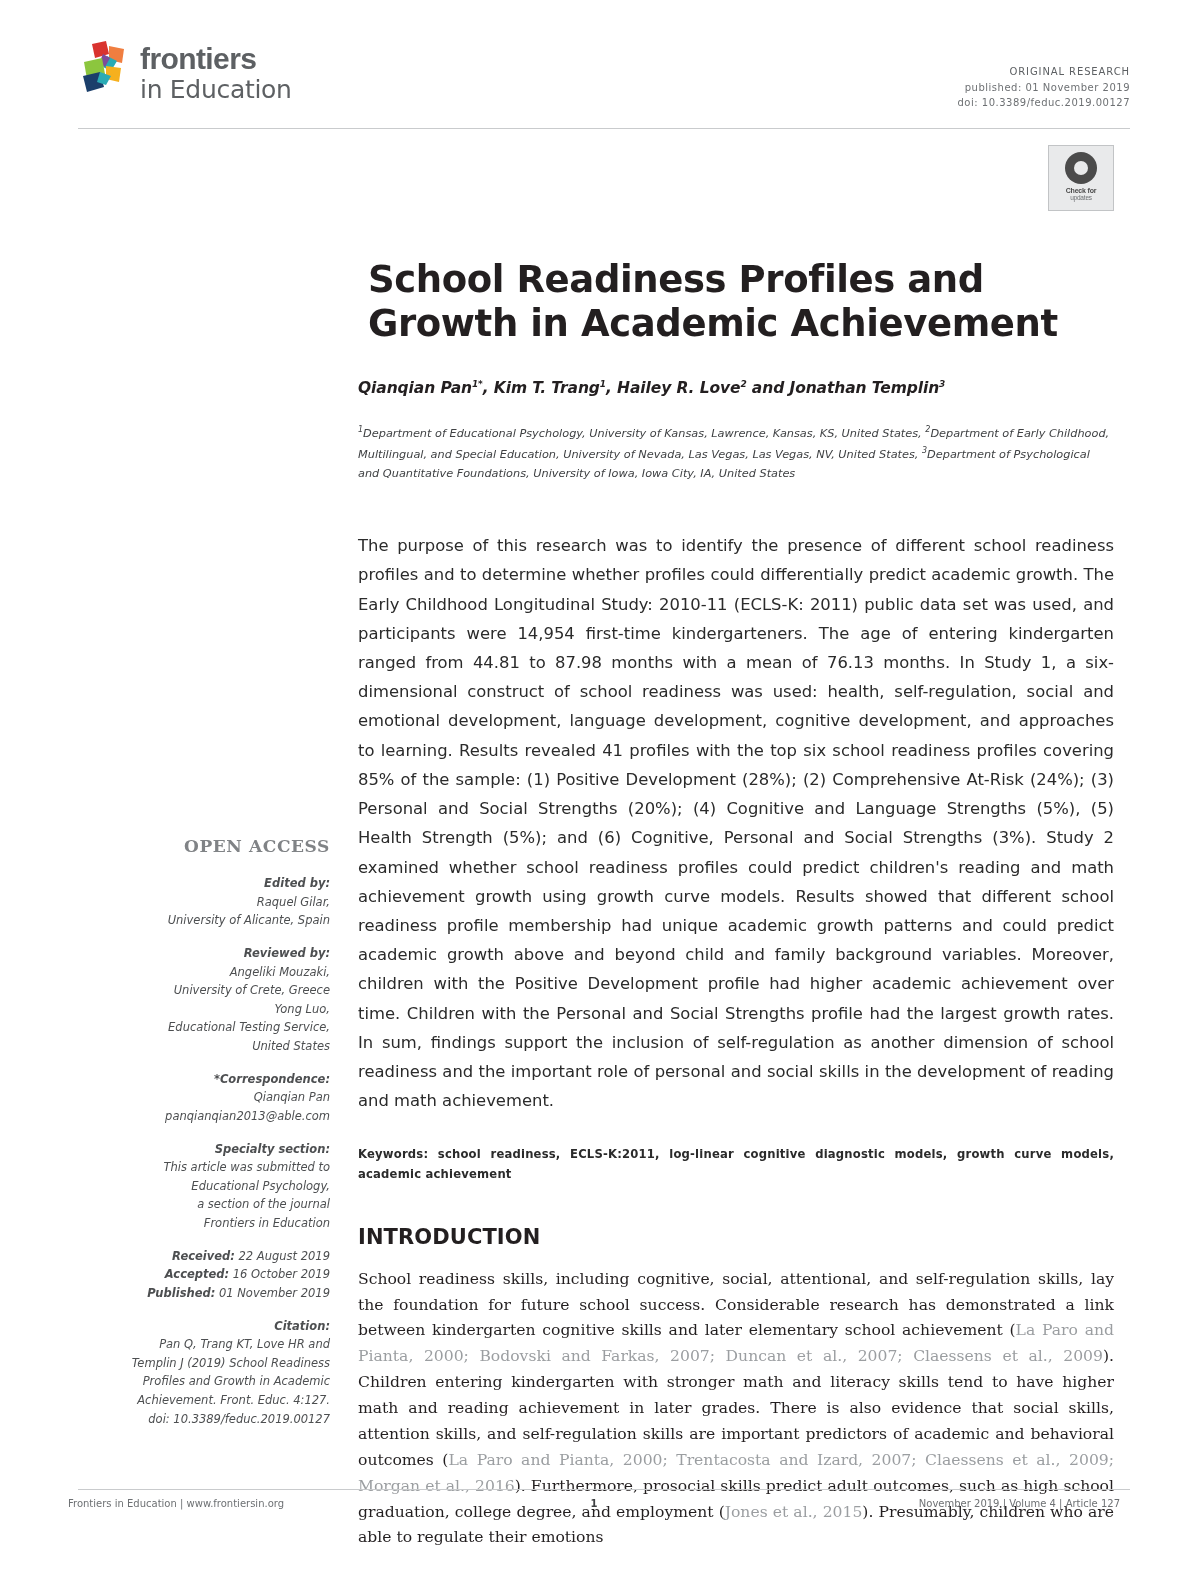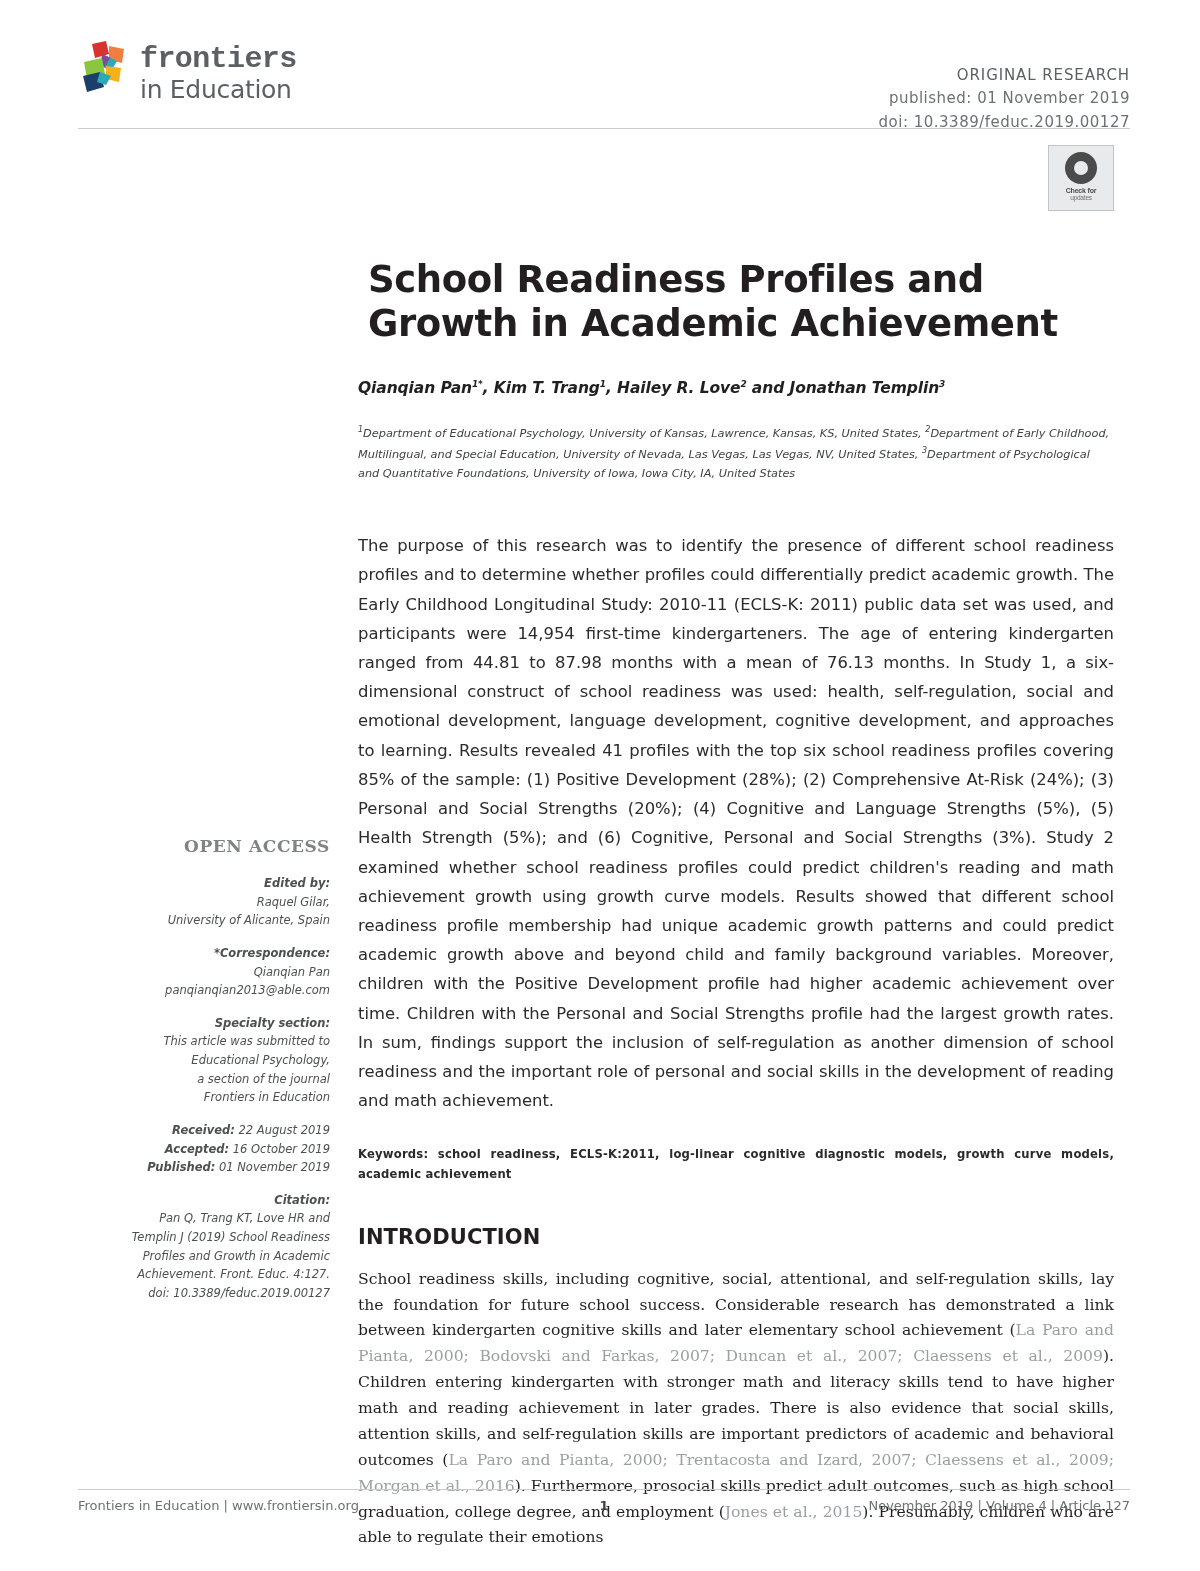--- a/index.html
+++ b/index.html
@@ -38,41 +38,41 @@
   .logo-mark {
     width: 56px;
     height: 58px;
     margin-right: 6px;
     flex: 0 0 auto;
   }
   .logo-words {
     padding-top: 4px;
   }
   .logo-frontiers {
-    font-family: Liberation Mono, monospace;
+    font-family: Liberation Sans, sans-serif;
     font-weight: bold;
     font-size: 30px;
     letter-spacing: -0.6px;
     color: #5d6063;
     line-height: 1.0;
   }
   .logo-sub {
     font-family: "DejaVu Sans", sans-serif;
     font-size: 25px;
     color: #5d6063;
     letter-spacing: -0.3px;
     line-height: 1.25;
   }
   .journal-meta {
     position: absolute;
     right: 0;
     top: 26px;
     text-align: right;
     font-family: "DejaVu Sans", sans-serif;
-    font-size: 15px;
+    font-size: 10px;
     color: #6d7073;
     line-height: 1.55;
     letter-spacing: 0.5px;
   }
   .journal-meta .kind {
     color: #5d6063;
     letter-spacing: 0.9px;
   }
   .rule {
     position: absolute;
@@ -234,28 +234,28 @@
   
   .footer-rule {
     position: absolute;
     left: 78px;
     right: 70px;
     top: 1489px;
     border-top: 1px solid #c9cbcd;
   }
   .footer {
     position: absolute;
-    left: 78px;
+    left: 68px;
     top: 1498px;
     width: 1052px;
     display: flex;
     justify-content: space-between;
     align-items: center;
     font-family: "DejaVu Sans", sans-serif;
-    font-size: 13px;
+    font-size: 10px;
     color: #6d7073;
   }
   .footer .pageno {
     font-weight: bold;
     color: #3f4143;
     position: absolute;
     left: 0; right: 0;
     text-align: center;
   }
   .footer .left, .footer .right { position: relative; z-index: 2; }
@@ -301,20 +301,28 @@
 
   <aside class="sidebar">
     <div class="open-access">OPEN ACCESS</div>
 
     <div class="sb-group">
       <span class="sb-label sb-line">Edited by:</span>
       <span class="sb-line">Raquel Gilar,</span>
       <span class="sb-line">University of Alicante, Spain</span>
     </div>
 
+    <div class="sb-group">
+      <span class="sb-label sb-line">Reviewed by:</span>
+      <span class="sb-line">Angeliki Mouzaki,</span>
+      <span class="sb-line">University of Crete, Greece</span>
+      <span class="sb-line">Yong Luo,</span>
+      <span class="sb-line">Educational Testing Service,</span>
+      <span class="sb-line">United States</span>
+    </div>
 
     <div class="sb-group">
       <span class="sb-label sb-line">*Correspondence:</span>
       <span class="sb-line">Qianqian Pan</span>
       <span class="sb-line">panqianqian2013@able.com</span>
     </div>
 
     <div class="sb-group">
       <span class="sb-label sb-line">Specialty section:</span>
       <span class="sb-line">This article was submitted to</span>

